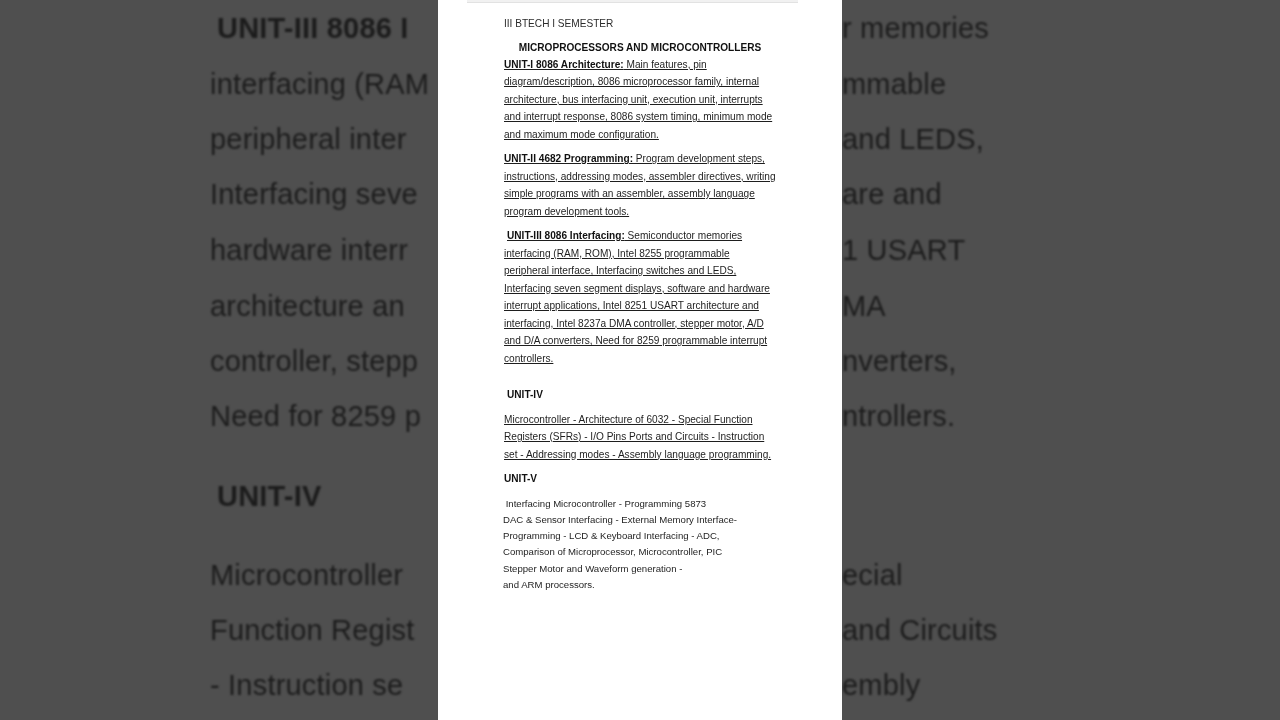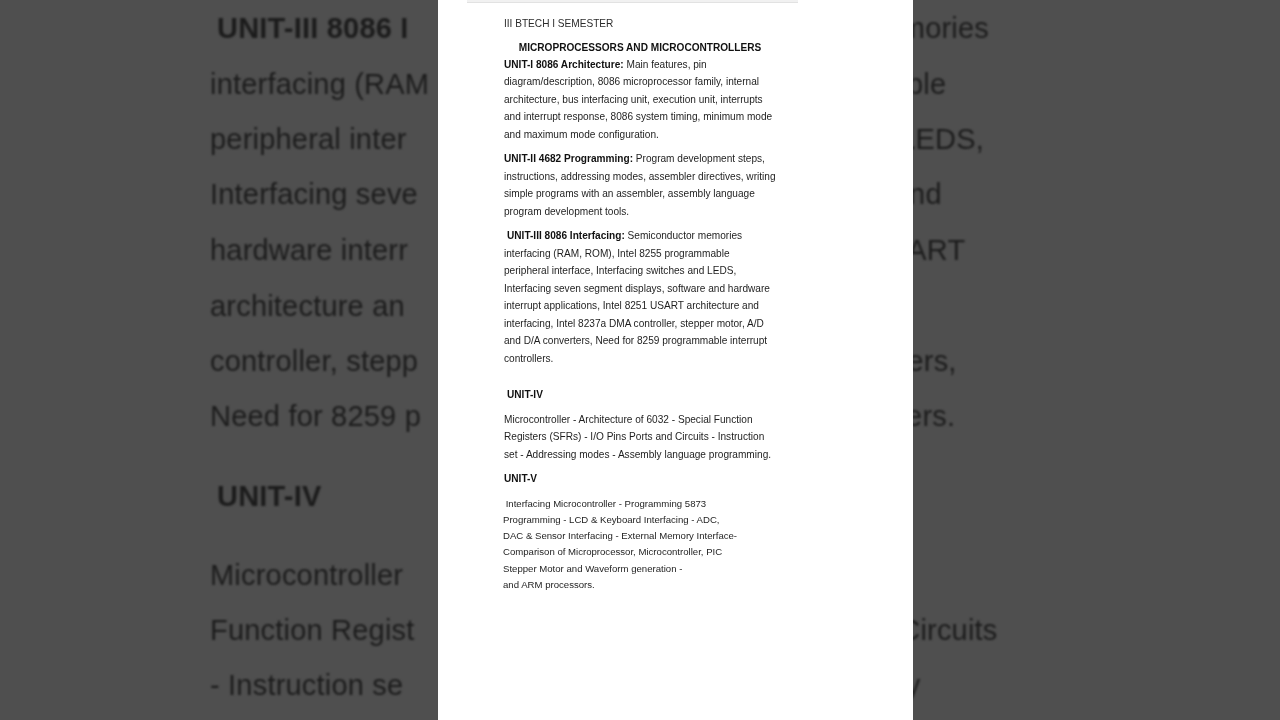--- a/index.html
+++ b/index.html
@@ -22,41 +22,41 @@
       font-size: 29px;
       white-space: nowrap;
       letter-spacing: 0.2px;
     }
     .bg-line.bold { font-weight: bold; left: 217px; }
 
     
     .doc-panel {
       position: absolute;
       left: 438px; top: 0;
-      width: 475px; height: 720px;
+      width: 404px; height: 720px;
       background: #ffffff;
     }
     .top-strip {
       position: absolute;
       left: 29px; top: 0;
       width: 331px; height: 3px;
       background: #f1f1f1;
       border-bottom: 1px solid #e2e2e2;
     }
     .doc-content {
       position: absolute;
       left: 66px; top: 15px;
       width: 272px;
       color: #1e1e1e;
       font-size: 10.1px;
       line-height: 17.5px;
     }
     .semester { font-size: 10.1px; color: #2b2b2b; margin-bottom: 6px; }
     .subject { font-weight: bold; color: #111; line-height: 17px; text-align: center; }
-    .unit-block { margin-bottom: 7px; }
+    .unit-block { margin-bottom: 7px; text-decoration: underline; }
     .unit-title { font-weight: bold; color: #111; }
     .indent { padding-left: 3px; }
     .unit-heading { font-weight: bold; color: #111; margin-bottom: 7px; }
     .unit-heading.iv { padding-left: 3px; margin-top: 19px; }
     .unit-v-body {
       font-size: 9.6px;
       line-height: 16.3px;
       margin-top: 5px;
       margin-left: -1px;
     }
@@ -110,20 +110,20 @@
     <div class="unit-block">
       <span class="unit-title indent">UNIT-III 8086 Interfacing:</span><span> Semiconductor memories interfacing (RAM, ROM), Intel 8255 programmable peripheral interface, Interfacing switches and LEDS, Interfacing seven segment displays, software and hardware interrupt applications, Intel 8251 USART architecture and interfacing, Intel 8237a DMA controller, stepper motor, A/D and D/A converters, Need for 8259 programmable interrupt controllers.</span>
     </div>
 
     <div class="unit-heading iv">UNIT-IV</div>
     <div class="unit-block">Microcontroller - Architecture of 6032 - Special Function Registers (SFRs) - I/O Pins Ports and Circuits - Instruction set - Addressing modes - Assembly language programming.</div>
 
     <div class="unit-heading" style="margin-bottom:8px">UNIT-V</div>
     <div class="unit-v-body">
       <span class="vline" style="white-space:pre"> Interfacing Microcontroller - Programming 5873</span>
+      <span class="vline">DAC &amp; Sensor Interfacing - External Memory Interface-</span>
       <span class="vline">Programming - LCD &amp; Keyboard Interfacing - ADC,</span>
-      <span class="vline">DAC &amp; Sensor Interfacing - External Memory Interface-</span>
       <span class="vline">Comparison of Microprocessor, Microcontroller, PIC</span>
       <span class="vline">Stepper Motor and Waveform generation -</span>
       <span class="vline">and ARM processors.</span>
     </div>
   </div>
 </div>
 
 </body></html>

